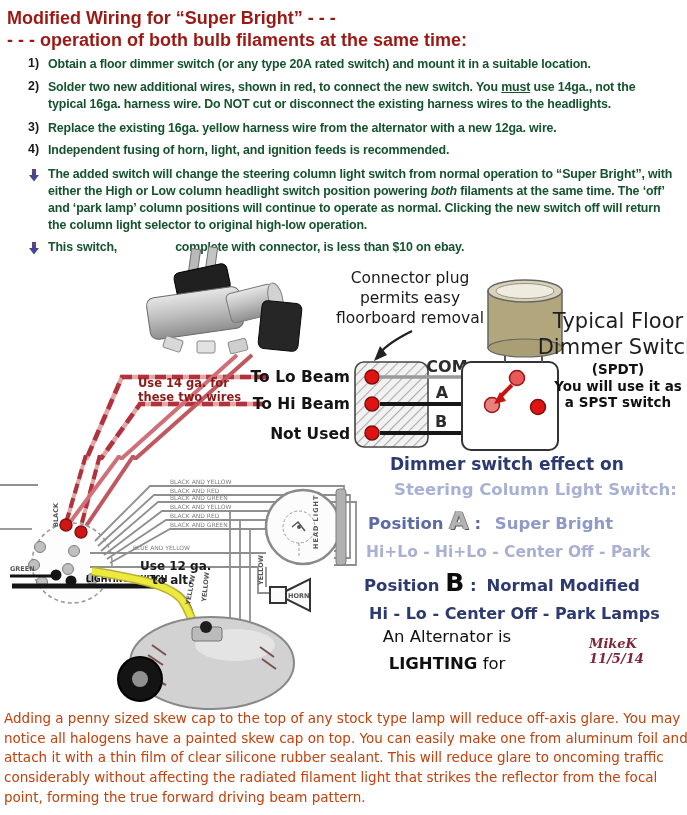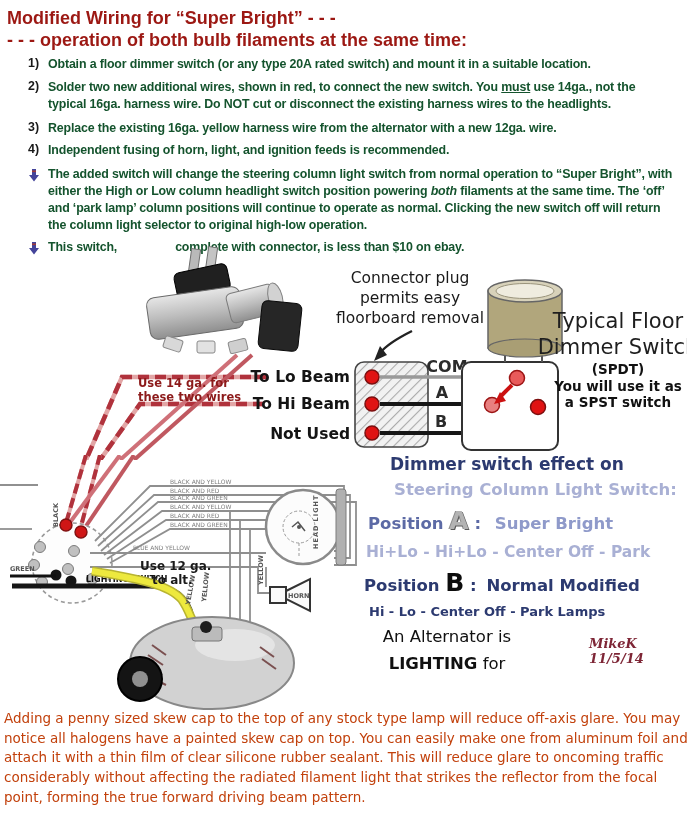--- a/index.html
+++ b/index.html
@@ -290,21 +290,21 @@
 
   <div class="fx peri" style="left:394px;top:480px;font-size:16.5px;">Steering Column Light Switch:</div>
   <div class="fx peri" style="left:366px;top:543px;font-size:15.5px;">Hi+Lo - Hi+Lo - Center Off - Park</div>
 
   <div class="fx" style="left:364px;top:574px;font-size:16.5px;">
     <span class="navy">Position</span>
     <span class="letterB">B</span>
     <span class="navy">:</span>
     <span class="navy" style="margin-left:4px;">Normal Modified</span>
   </div>
-  <div class="fx navy" style="left:369px;top:604px;font-size:13px;">Hi - Lo - Center Off - Park Lamps</div>
+  <div class="fx navy" style="left:369px;top:604px;font-size:16px;">Hi - Lo - Center Off - Park Lamps</div>
 
   <div class="sig">MikeK 11/5/14</div>
 
   <div class="altnote">
     <div>An Alternator is</div>
     <div><b>LIGHTING</b><span> for</span></div>
   </div>
 
   <div class="footer">Adding a penny sized skew cap to the top of any stock type lamp will reduce off-axis glare.  You may notice all halogens have a painted skew cap on top.  You can easily make one from aluminum foil and attach it with a thin film of clear silicone rubber sealant. This will reduce glare to oncoming traffic considerably without affecting the radiated filament light that strikes the reflector from the focal point, forming the true forward driving beam pattern.</div>
 

